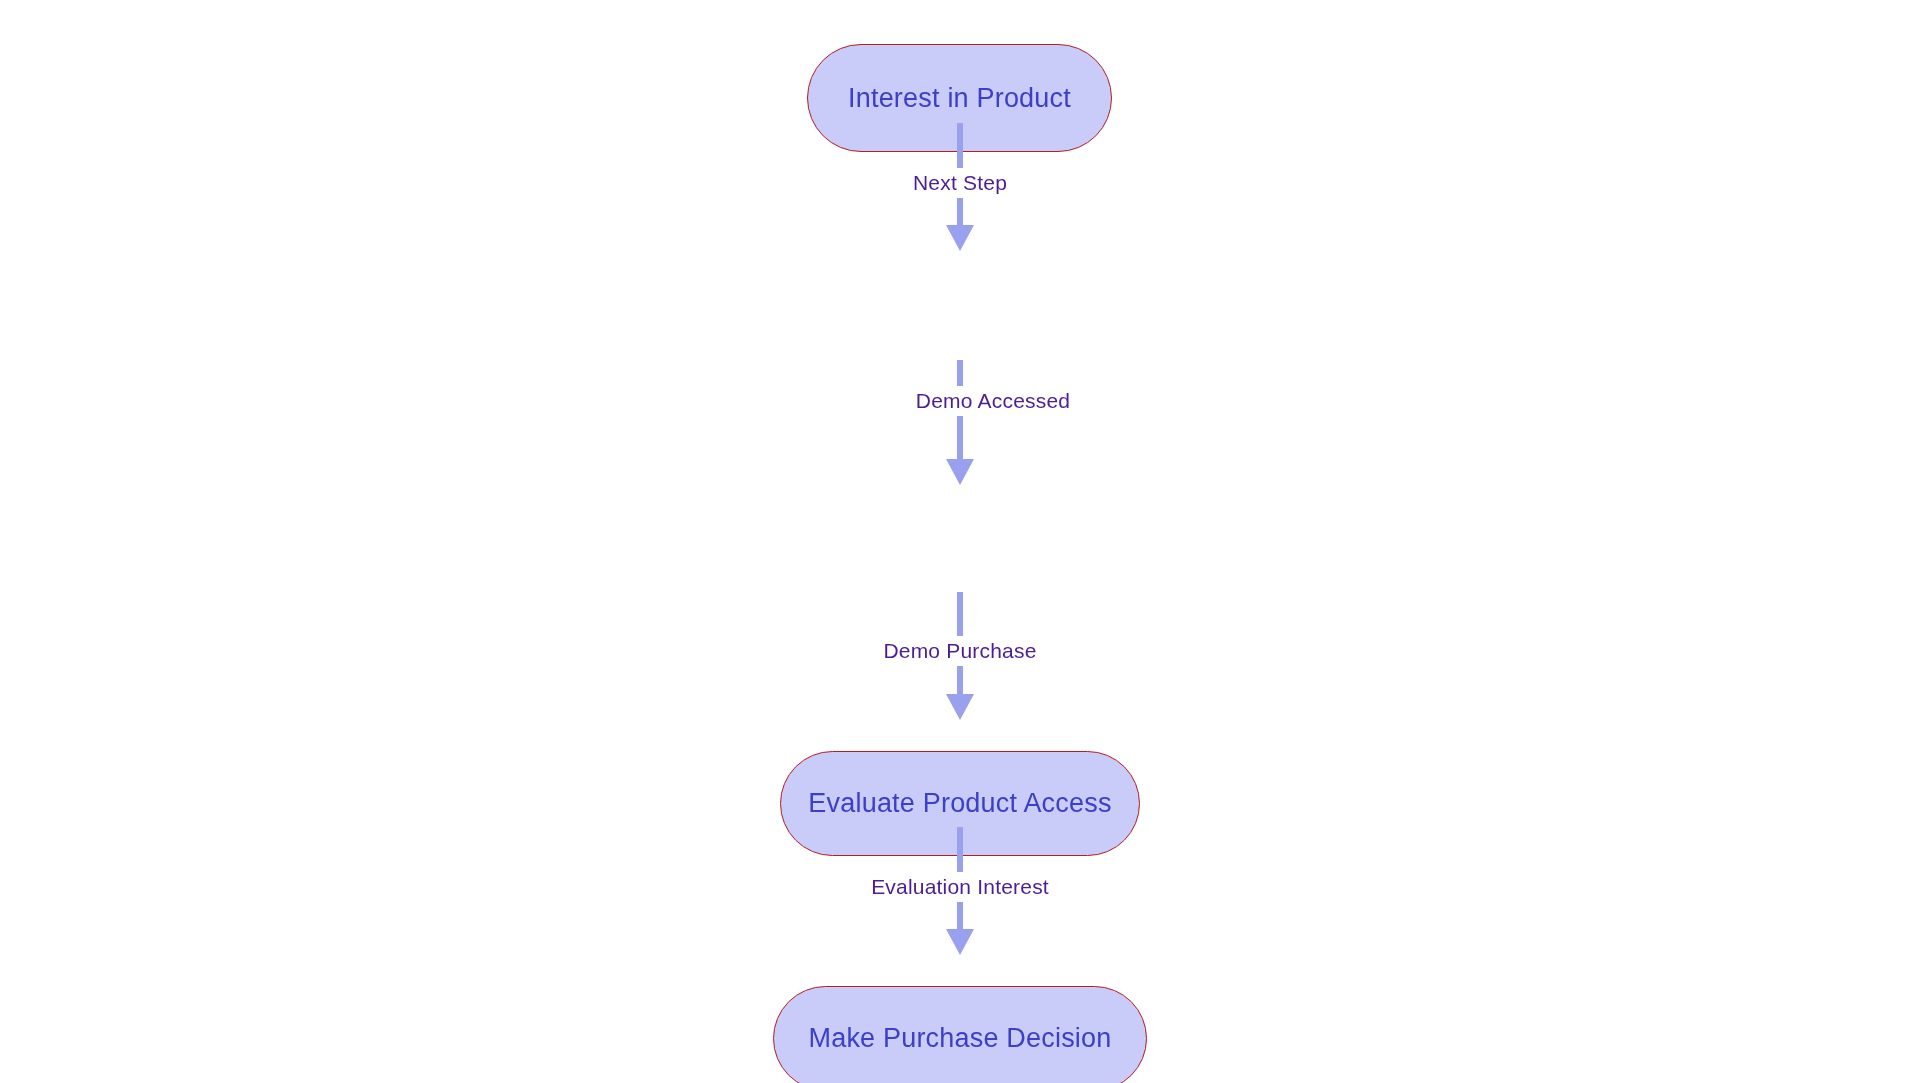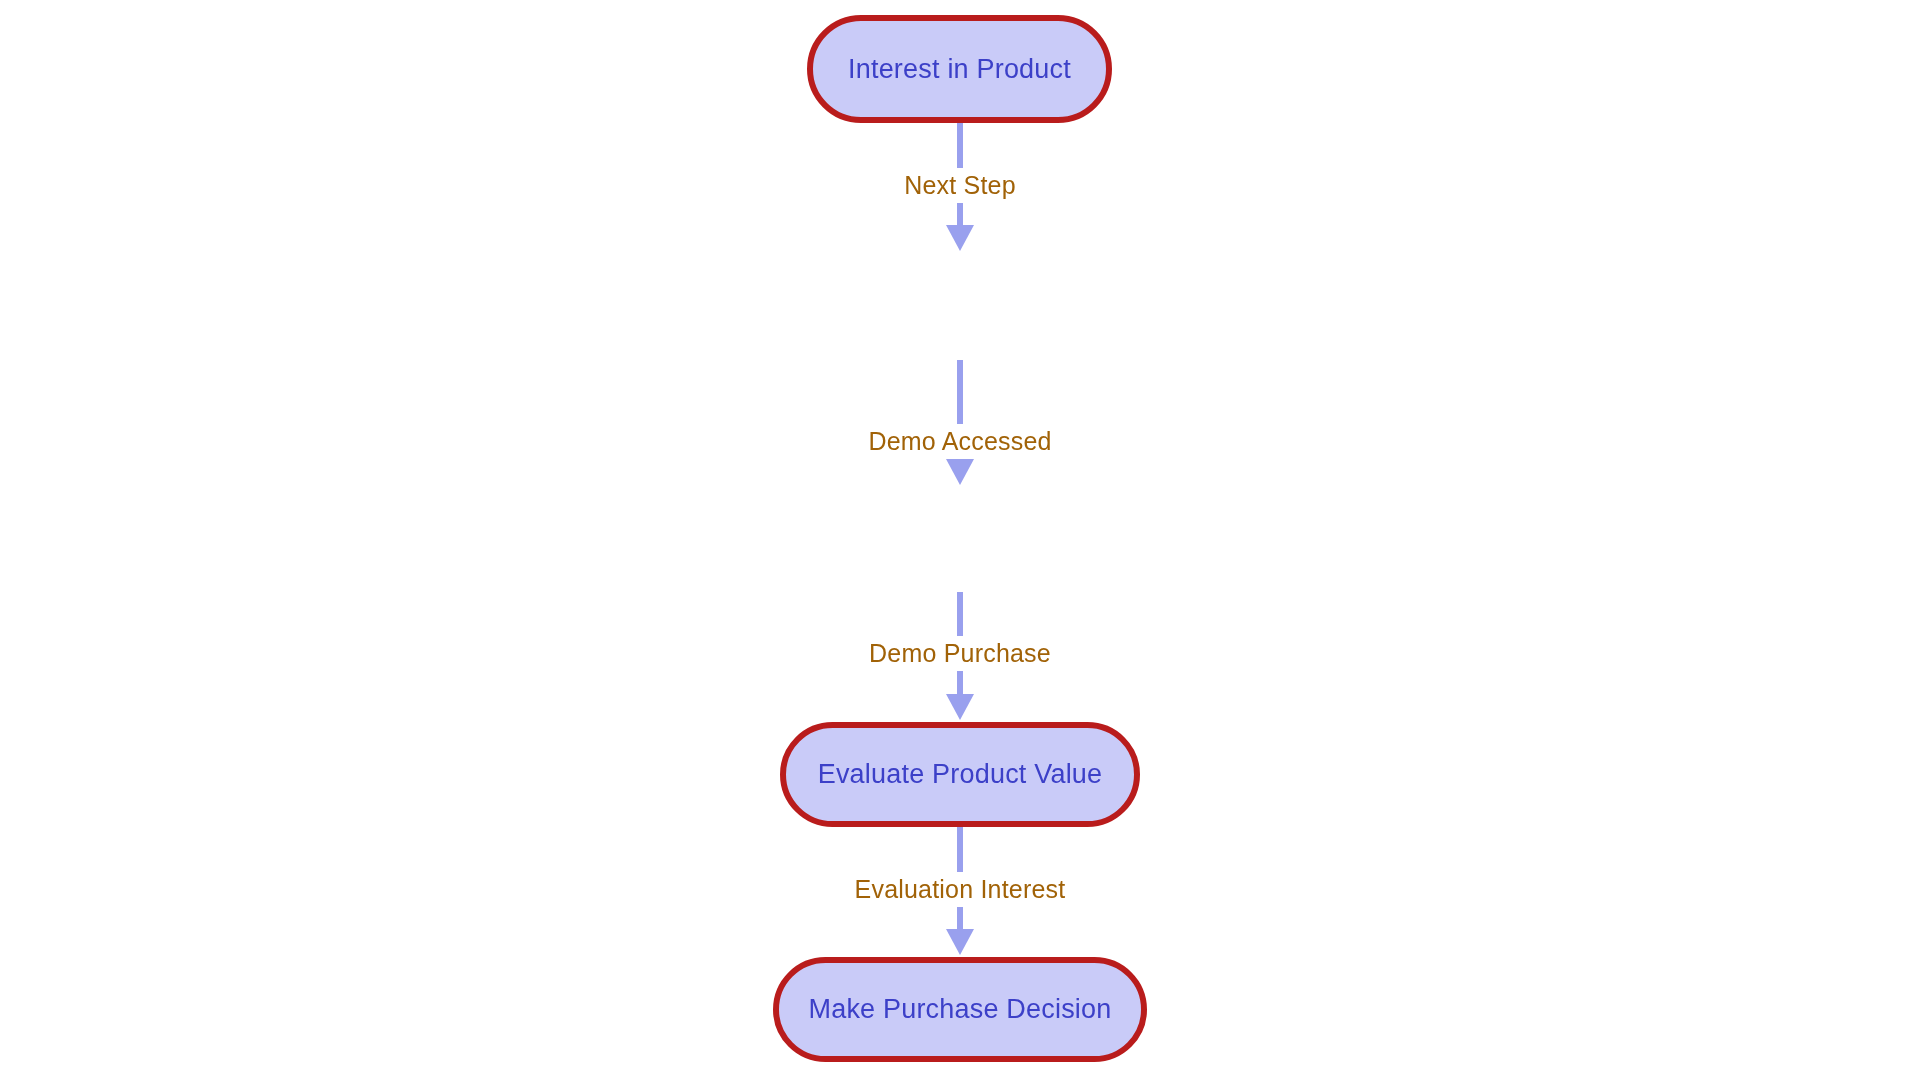--- a/index.html
+++ b/index.html
@@ -12,29 +12,30 @@
     position: relative;
     width: 1920px;
     height: 1083px;
     background: #ffffff;
     overflow: hidden;
   }
   .flow-node {
     position: absolute;
     box-sizing: border-box;
     background: #c9cbf8;
-    border: 6px solid #b91c1c;
+    border: 1px solid #b91c1c;
     border-radius: 54px;
     color: #3c40c8;
     font-size: 27px;
     display: flex;
     align-items: center;
     justify-content: center;
     text-align: center;
     letter-spacing: 0.2px;
+    margin-top: 29px;
   }
   .edge-line {
     position: absolute;
     width: 6px;
     left: 957px;
     background: #99a0ee;
   }
   .arrowhead {
     position: absolute;
     left: 946px;
@@ -42,49 +43,49 @@
     height: 0;
     border-left: 14px solid transparent;
     border-right: 14px solid transparent;
     border-top: 26px solid #99a0ee;
   }
   .edge-label {
     position: absolute;
     left: 960px;
     transform: translateX(-50%);
     background: #ffffff;
-    color: #a16207;
-    font-size: 25px;
+    color: #4c1d95;
+    font-size: 21px;
     padding: 3px 8px;
     white-space: nowrap;
     letter-spacing: 0.2px;
     text-align: right;
   }
   
   .n0 { left: 807px; top: 15px;  width: 305px; height: 108px; }
   .n1 { left: 755px; top: 253px; width: 408px; height: 107px; }
   .n2 { left: 753px; top: 487px; width: 414px; height: 105px; }
   .n3 { left: 780px; top: 722px; width: 360px; height: 105px; }
   .n4 { left: 773px; top: 957px; width: 374px; height: 105px; }
   
   .e0-line { top: 123px; height: 104px; } .e0-head { top: 225px; } .e0-label { top: 168px; }
-  .e1-line { top: 360px; height: 101px; } .e1-head { top: 459px; } .e1-label { top: 424px; }
+  .e1-line { top: 360px; height: 101px; } .e1-head { top: 459px; } .e1-label { top: 386px; margin-left: 33px; }
   .e2-line { top: 592px; height: 104px; } .e2-head { top: 694px; } .e2-label { top: 636px; }
   .e3-line { top: 827px; height: 104px; } .e3-head { top: 929px; } .e3-label { top: 872px; }
 </style>
 </head>
 <body>
 
 <div class="canvas">
 
   <div class="flow-node n0">Interest in Product</div>
 
 
 
-  <div class="flow-node n3">Evaluate Product Value</div>
+  <div class="flow-node n3">Evaluate Product Access</div>
 
   <div class="flow-node n4">Make Purchase Decision</div>
 
   <div class="edge-line e0-line"></div>
   <div class="arrowhead e0-head"></div>
   <div class="edge-label e0-label">Next Step</div>
 
   <div class="edge-line e1-line"></div>
   <div class="arrowhead e1-head"></div>
   <div class="edge-label e1-label">Demo Accessed</div>

